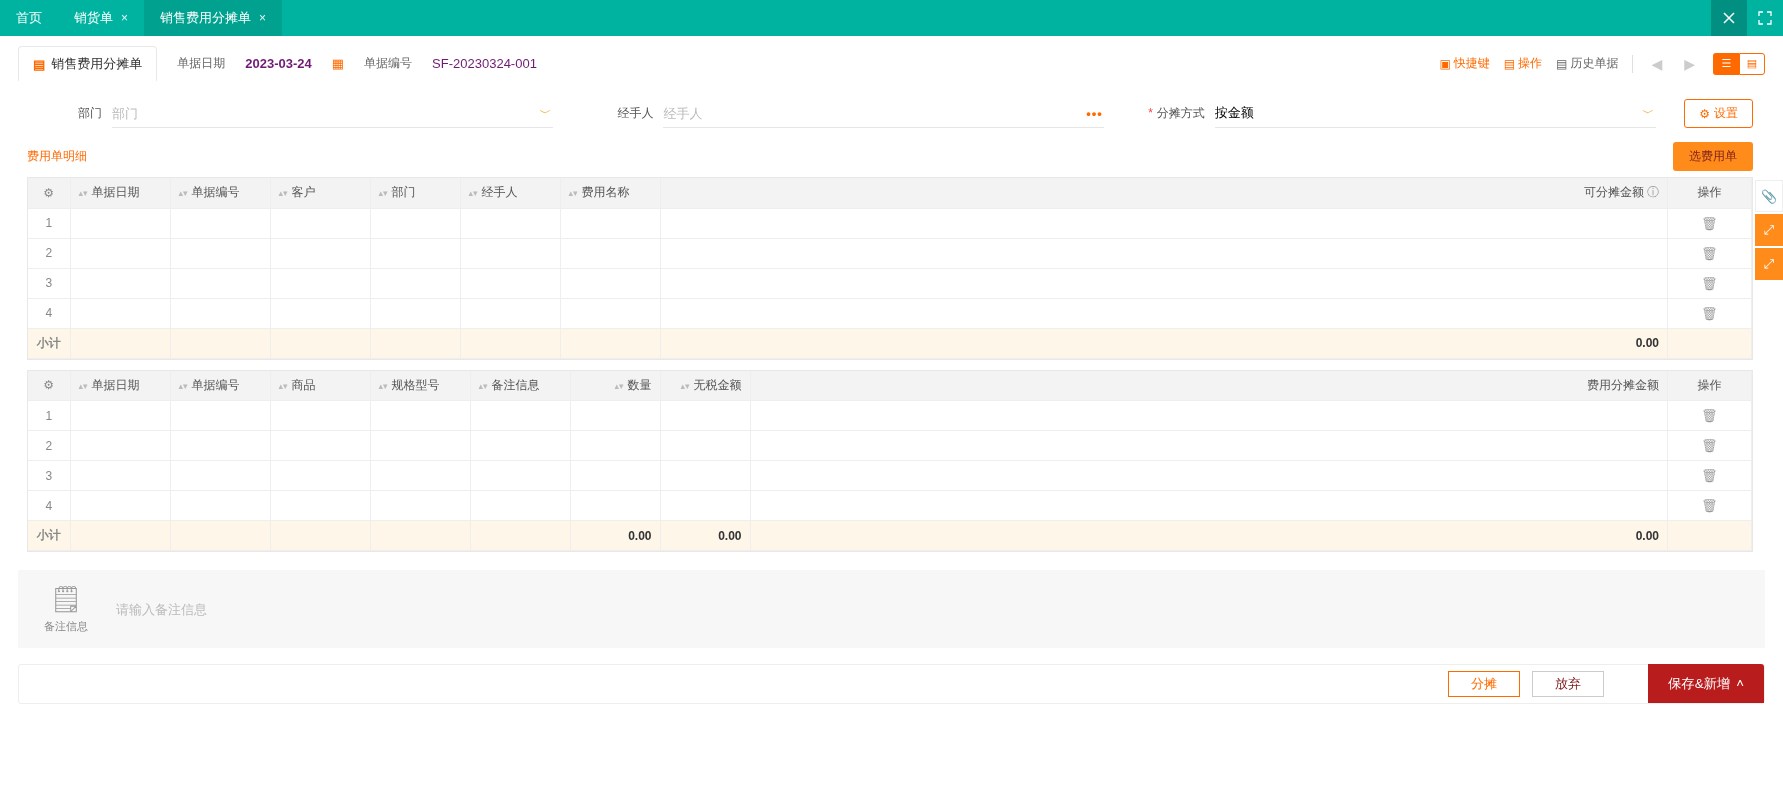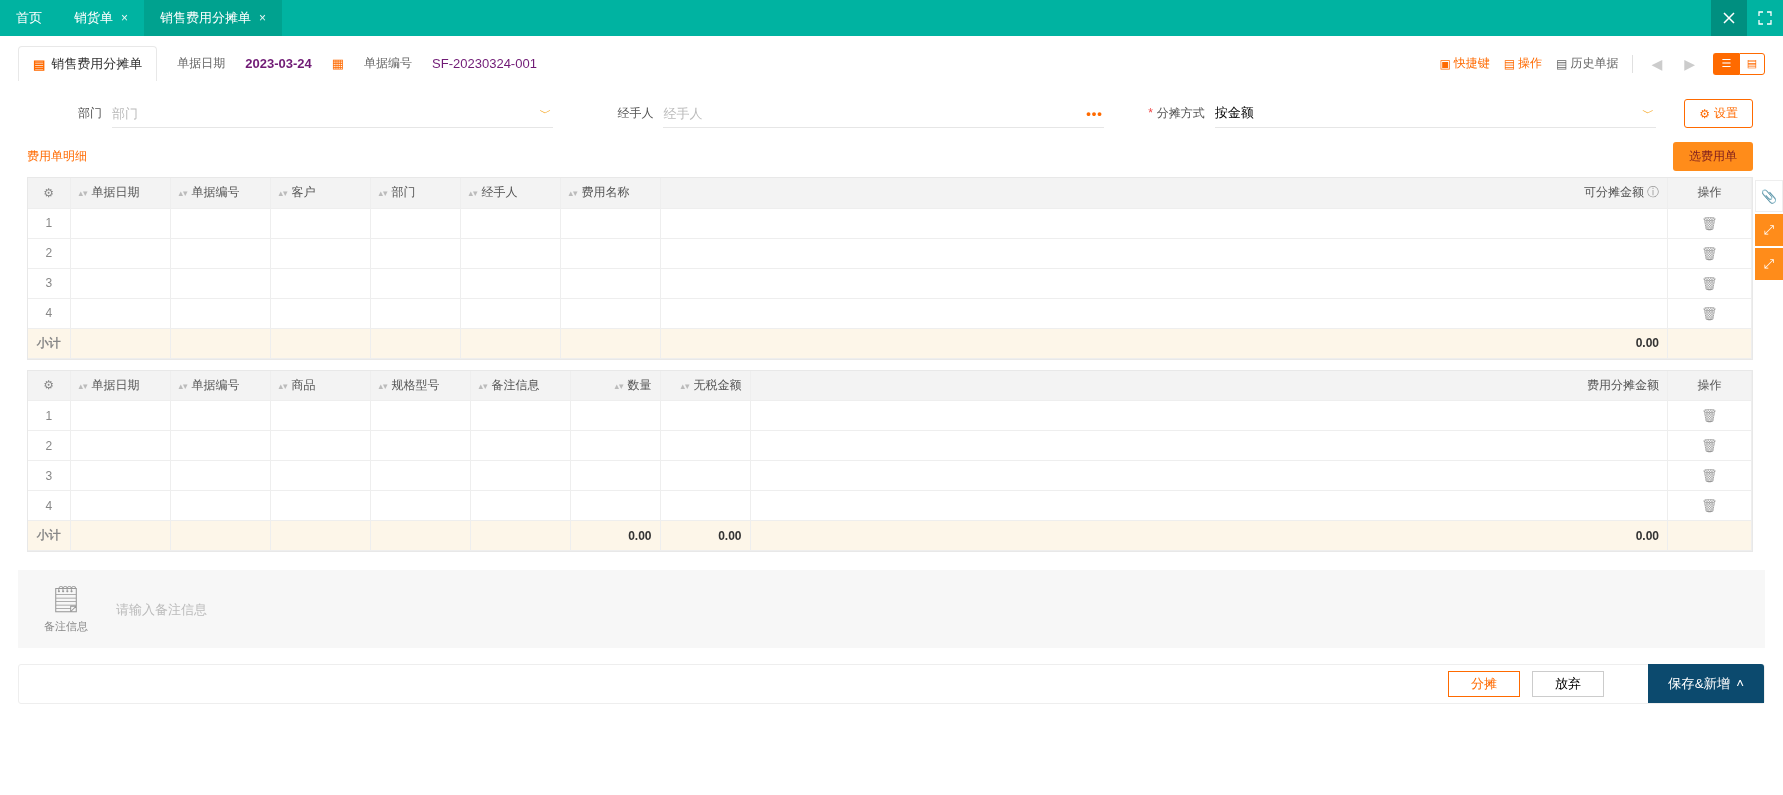--- a/index.html
+++ b/index.html
@@ -71,22 +71,22 @@
   .remarks { margin: 8px 18px 0 18px; background:#f7f7f7; display:flex; align-items:center; padding:14px 18px; min-height:72px; }
   .remarks-left { display:flex; flex-direction:column; align-items:center; width:60px; color:#888; font-size:11px; gap:4px; }
   .remarks-left .ico { font-size:26px; color:#999; }
   .remarks-input { flex:1; border:none; background:transparent; outline:none; font-size:13px; padding:8px; margin-left:12px; }
   .remarks-input::placeholder { color:#bbb; }
   
   
   .bottombar { position:relative; margin: 16px 18px 0 18px; border:1px solid #eee; border-radius:3px; height:40px; display:flex; align-items:center; justify-content:flex-end; padding-right:160px; gap:12px; }
   .btn { border-radius:0; padding:3px 22px; font-size:13px; cursor:pointer; background:#fff; }
   .btn-outline-orange { border:1px solid #ff6a00; color:#ff6a00; }
-  .btn-outline-gray { border:1px solid #ccc; color:#000000; }
-  .btn-primary { position:absolute; right:0; bottom:0; top:-1px; border:none; background:#0c4a6e; color:#fff; padding:0 20px; display:flex; align-items:center; gap:6px; border-radius:0 3px 0 0; }
+  .btn-outline-gray { border:1px solid #ccc; color:#7f1d1d; }
+  .btn-primary { position:absolute; right:0; bottom:0; top:-1px; border:none; background:#b91c1c; color:#fff; padding:0 20px; display:flex; align-items:center; gap:6px; border-radius:0 3px 0 0; }
   
   
   .side-rail { position:fixed; right:0; top:180px; display:flex; flex-direction:column; }
   .rail-btn { width:28px; height:32px; background:#fff; border:1px solid #eee; display:flex; align-items:center; justify-content:center; color:#888; cursor:pointer; margin-bottom:2px; }
   .rail-btn.orange { background:#ff8c1a; color:#fff; border-color:#ff8c1a; }
 </style>
 </head>
 <body>
 
 <div class="topbar">

